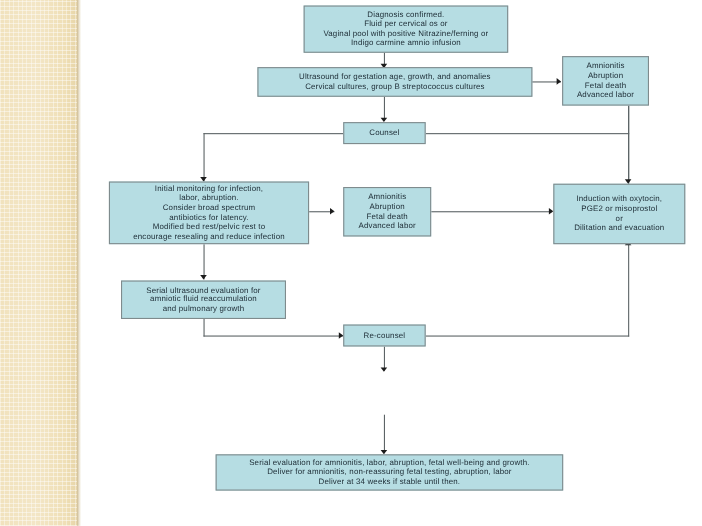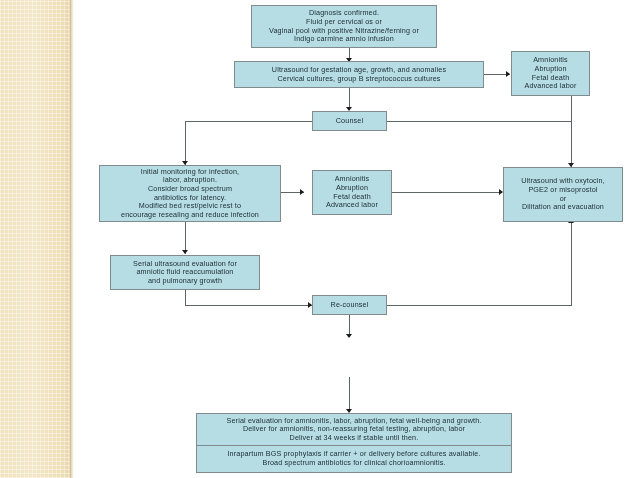--- a/index.html
+++ b/index.html
@@ -108,21 +108,21 @@
   <div class="ln lnh" style="left:387px;top:305px;width:185px;"></div>
   <div class="ln lnv" style="left:571px;top:222px;height:84px;"></div>
   <div class="arrow-u" style="left:568px;top:219px;"></div>
 
   <div class="ln lnv" style="left:349px;top:315px;height:22px;"></div>
   <div class="arrow-d" style="left:346px;top:334px;"></div>
 
   <div class="ln lnv" style="left:349px;top:377px;height:35px;"></div>
   <div class="arrow-d" style="left:346px;top:409px;"></div>
 
-  <div class="box" style="left:251px;top:5px;width:186px;height:43px;">
+  <div class="box" style="left:276px;top:5px;width:186px;height:43px;">
     <span class="txt">Diagnosis confirmed.
 Fluid per cervical os or
 Vaginal pool with positive Nitrazine/ferning or
 Indigo carmine amnio infusion</span>
   </div>
 
   <div class="box" style="left:234px;top:61px;width:250px;height:27px;">
     <span class="txt">Ultrasound for gestation age, growth, and anomalies
 Cervical cultures, group B streptococcus cultures</span>
   </div>
@@ -148,21 +148,21 @@
   </div>
 
   <div class="box" style="left:312px;top:170px;width:80px;height:45px;">
     <span class="txt">Amnionitis
 Abruption
 Fetal death
 Advanced labor</span>
   </div>
 
   <div class="box" style="left:503px;top:167px;width:120px;height:55px;">
-    <span class="txt">Ultrasound with oxytocin,
+    <span class="txt">Induction with oxytocin,
 PGE2 or misoprostol
 or
 Dilitation and evacuation</span>
   </div>
 
   <div class="box" style="left:312px;top:295px;width:75px;height:20px;">
     <span class="txt">Re-counsel</span>
   </div>
 
   <div class="box" style="left:110px;top:255px;width:150px;height:35px;">
@@ -171,18 +171,14 @@
 and pulmonary growth</span>
   </div>
 
 
   <div class="box" style="left:196px;top:413px;width:316px;height:33px;">
     <span class="txt">Serial evaluation for amnionitis, labor, abruption, fetal well-being and growth.
 Deliver for amnionitis, non-reassuring fetal testing, abruption, labor
 Deliver at 34 weeks if stable until then.</span>
   </div>
 
-  <div class="box" style="left:196px;top:446px;width:316px;height:27px;border-top:none;">
-    <span class="txt">Inrapartum BGS prophylaxis if carrier + or delivery before cultures available.
-Broad spectrum antibiotics for clinical chorioamnionitis.</span>
-  </div>
 
 </div>
 
 </body></html>

